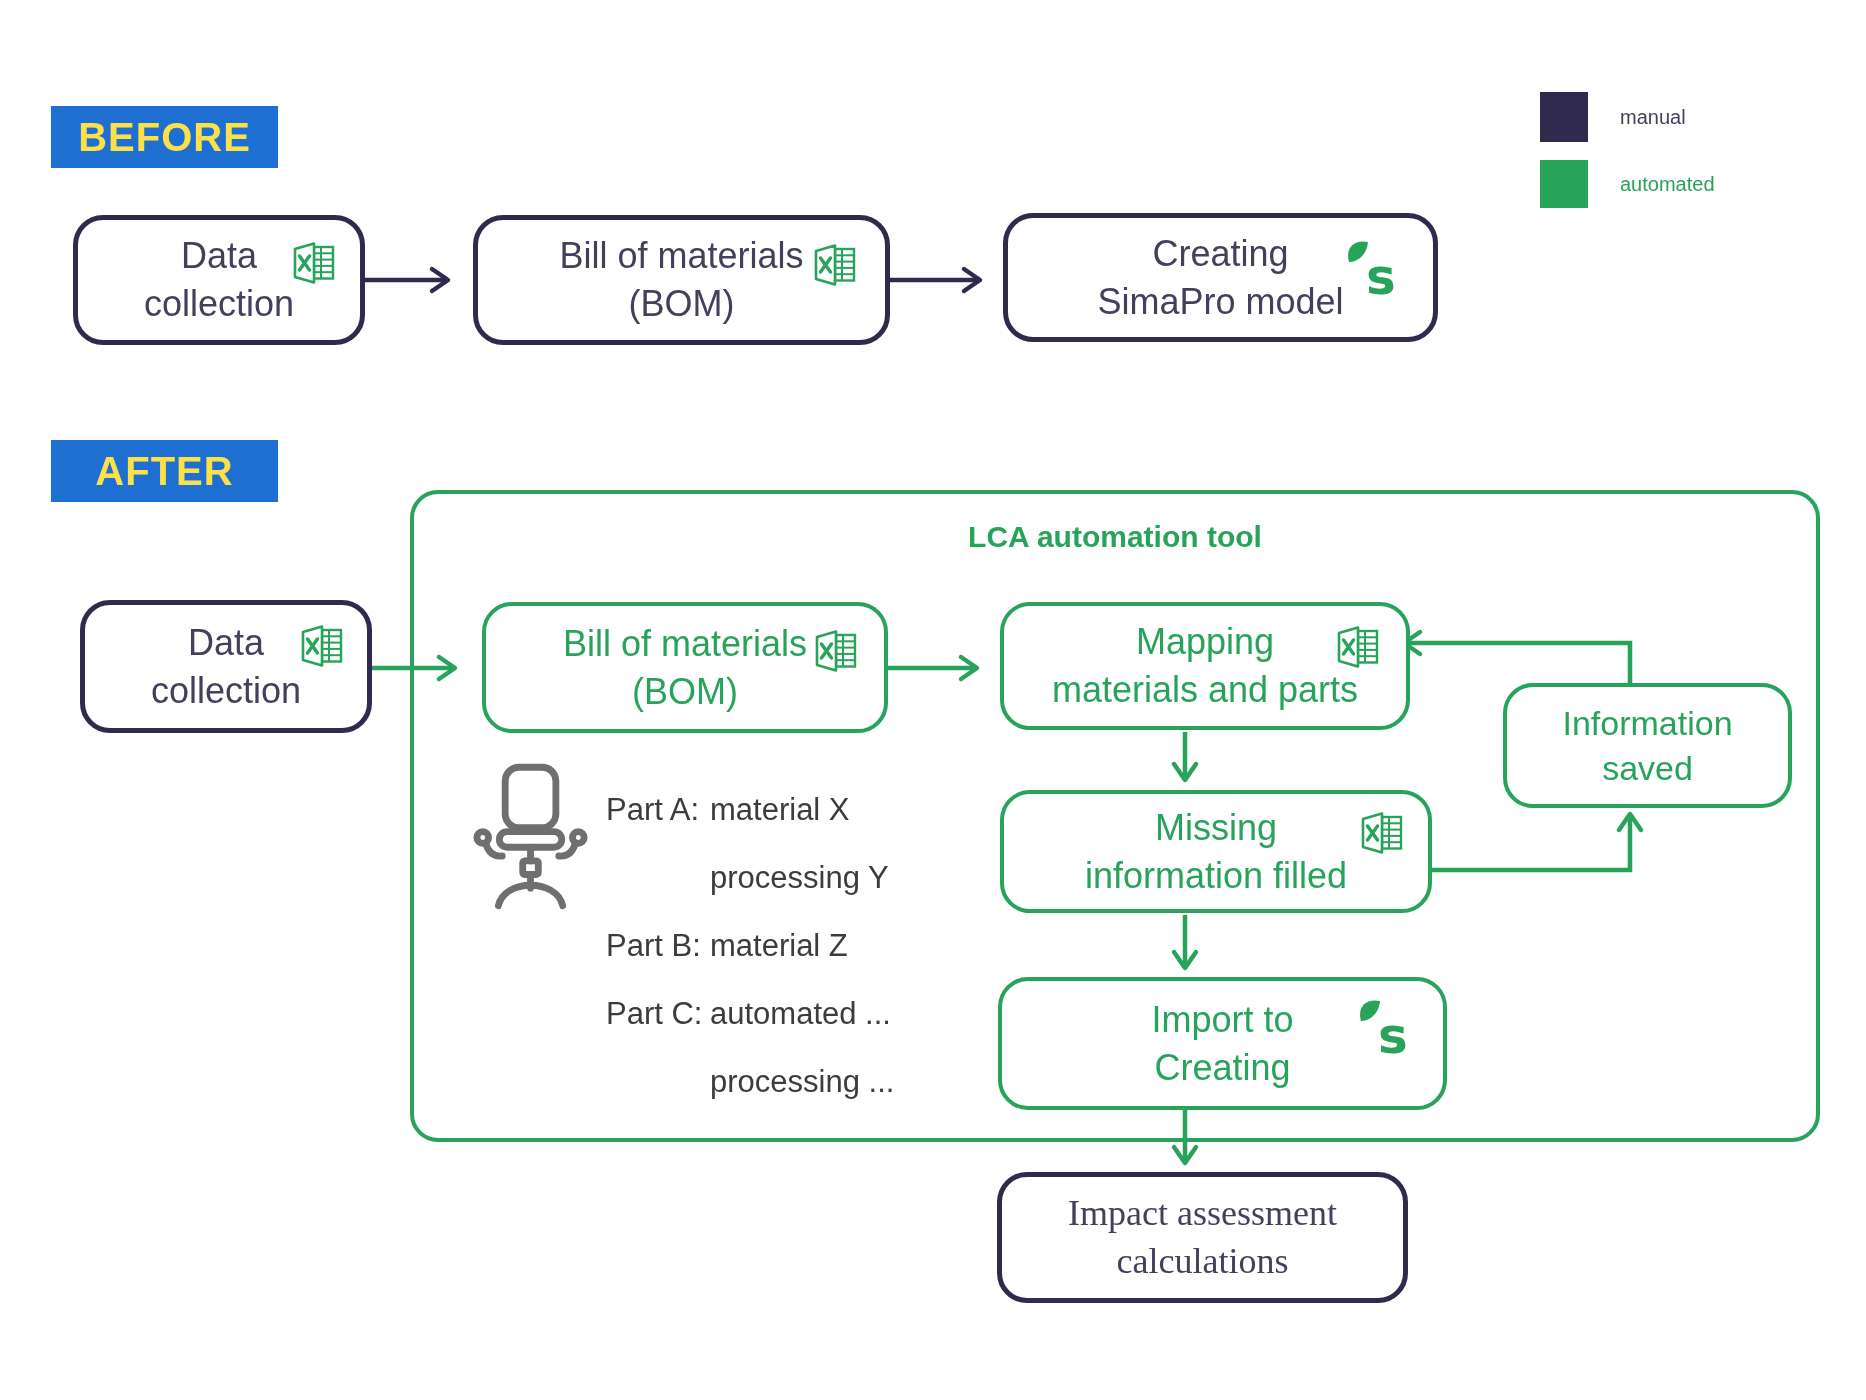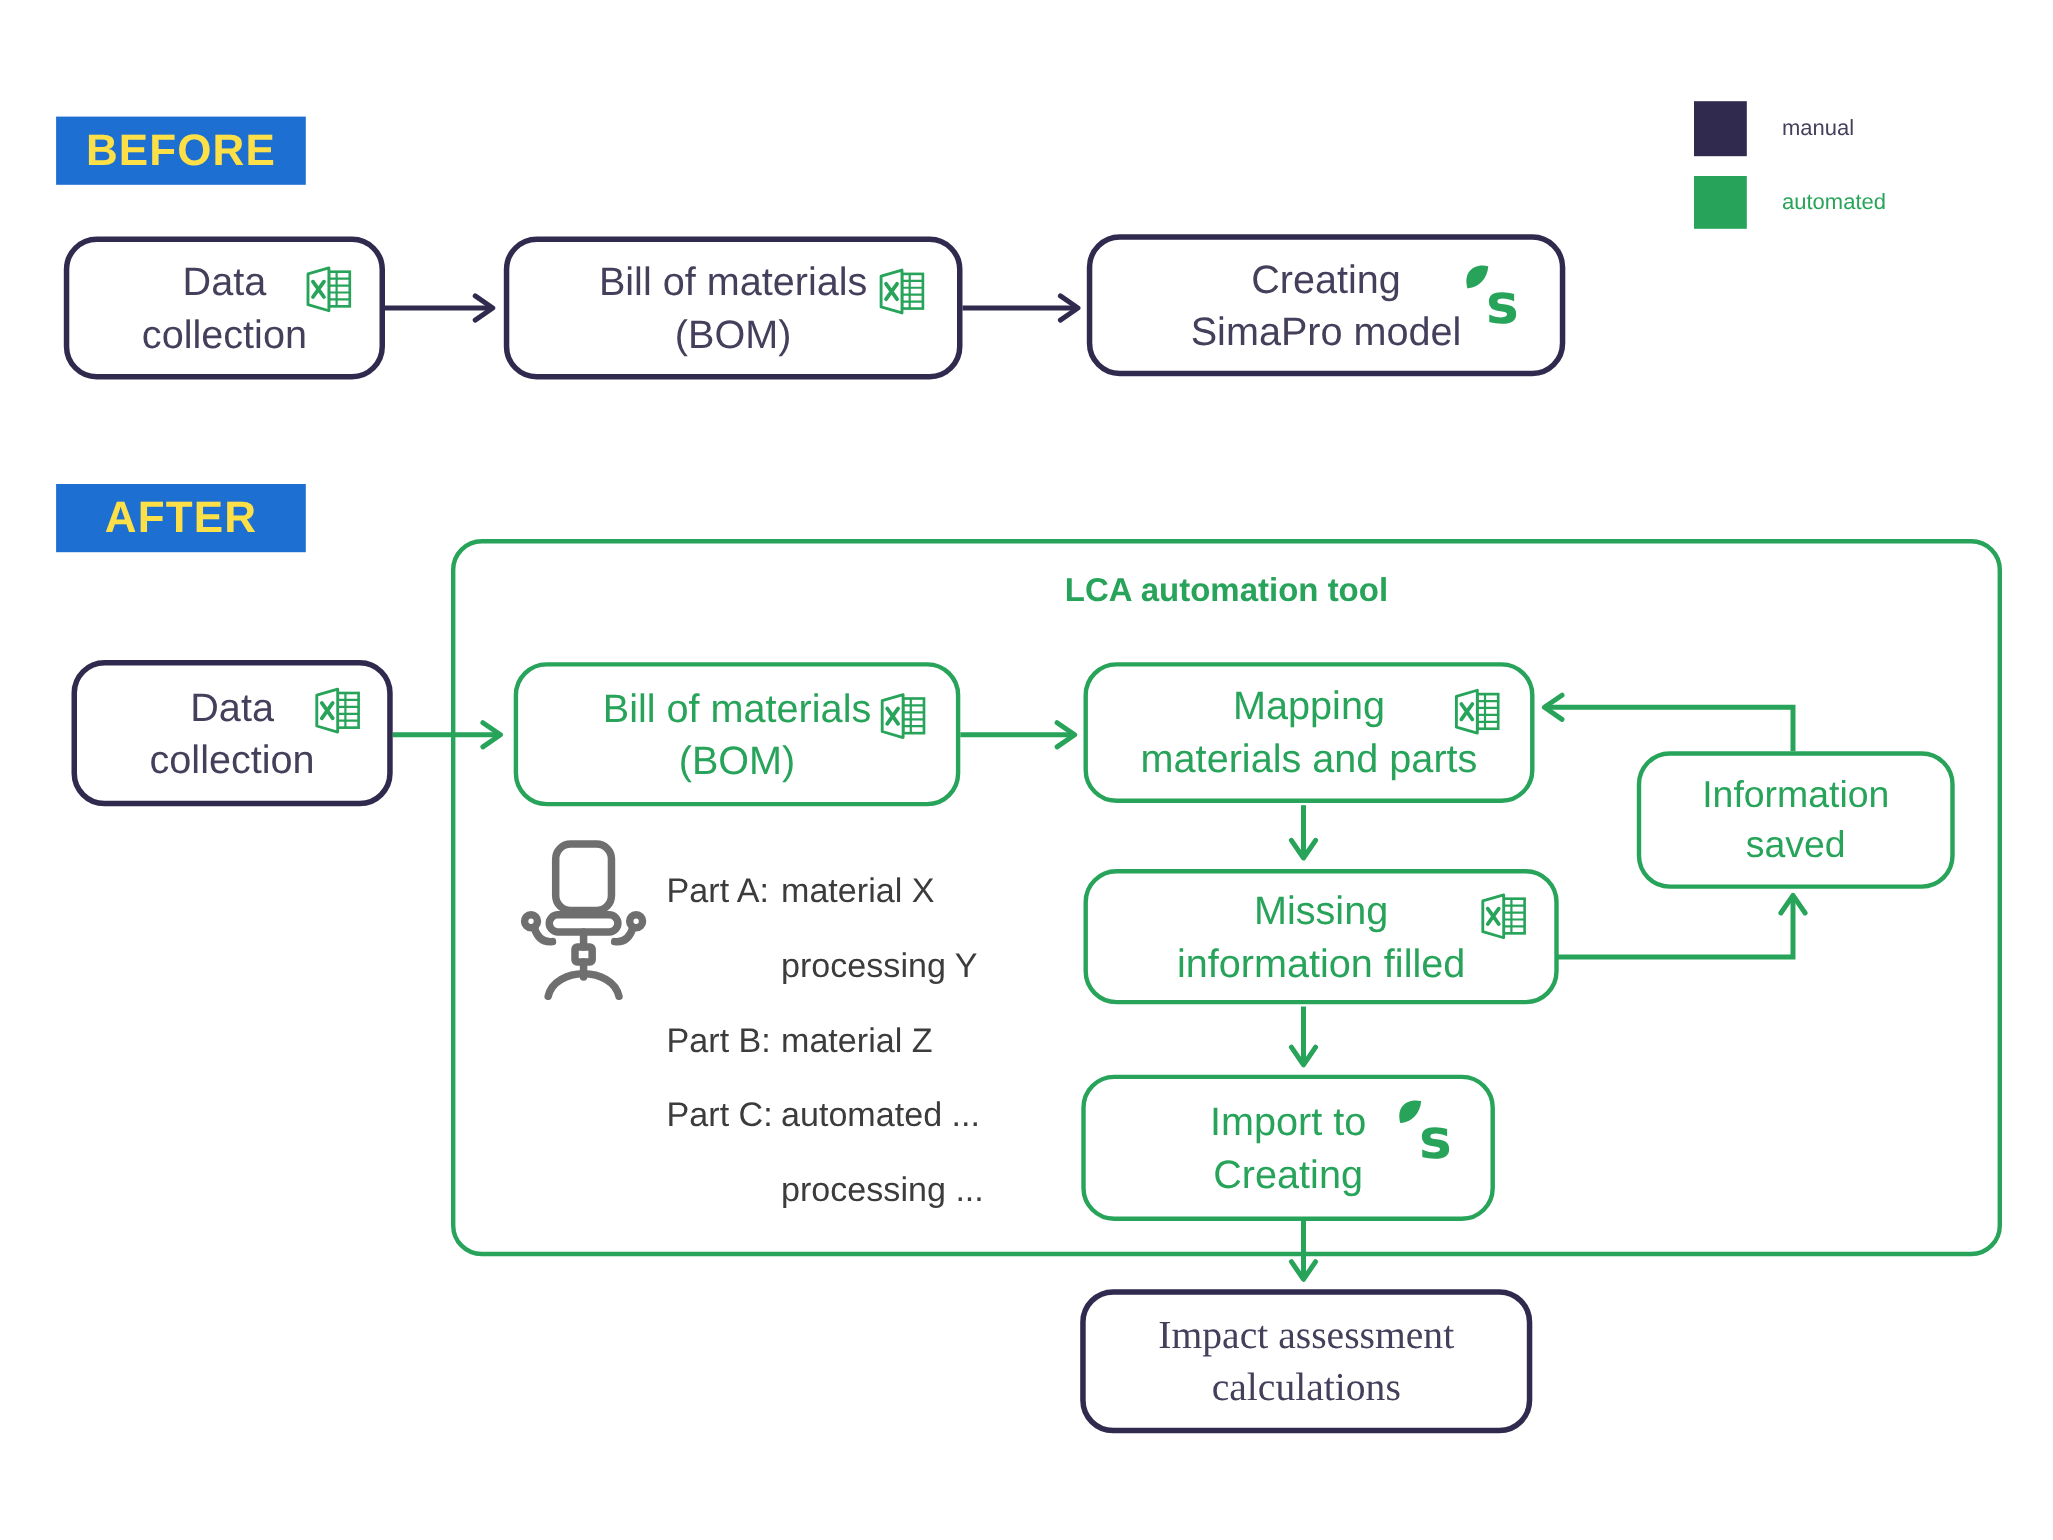--- a/index.html
+++ b/index.html
@@ -9,21 +9,21 @@
   }
   .layer-svg{position:absolute;left:0;top:0;z-index:1;}
   .section-label{
     position:absolute;z-index:3;background:#1d6fd2;color:#fde047;
     font-size:40px;font-weight:700;display:flex;align-items:center;justify-content:center;
     letter-spacing:1px;
   }
   .box{
     position:absolute;z-index:2;box-sizing:border-box;background:#ffffff;
     border-radius:30px;display:flex;flex-direction:column;justify-content:center;
-    align-items:center;text-align:center;font-size:36px;line-height:1.32;
+    align-items:center;text-align:center;font-size:36px;line-height:1.32;margin-left:15px;
   }
   .navy-box{border:5px solid #302a4e;color:#453f5c;}
   .green-box{border:4px solid #27a35a;color:#27a35a;}
   .container-box{
     position:absolute;z-index:1;box-sizing:border-box;
     border:4px solid #27a35a;border-radius:28px;background:transparent;
   }
   .tool-title{
     position:absolute;z-index:2;color:#27a35a;font-size:30px;font-weight:700;
     text-align:center;
@@ -187,21 +187,21 @@
         <path d="M11.5 16 L21.5 30 M21.5 16 L11.5 30" stroke-width="3.4" stroke-linecap="round"></path>
       </g>
     </svg>
   </div>
 
   <div class="box green-box" style="left:1488px;top:683px;width:289px;height:125px;font-size:34px;">
     <span>Information</span>
     <span>saved</span>
   </div>
 
-  <div class="box green-box" style="left:983px;top:977px;width:376px;height:133px;">
+  <div class="box green-box" style="left:983px;top:977px;width:449px;height:133px;">
     <span>Import to</span>
     <span>Creating</span>
     <svg class="icon-simapro" style="right:26px;top:14px;" viewBox="0 0 64 64">
       <path d="M8 26 C4 12 13 3 27 6 C26 18 18 25 9 26 Z" fill="#27a35a"></path>
       <text x="25" y="58" font-size="50" font-weight="bold" fill="#27a35a" font-family="DejaVu Sans, sans-serif">s</text>
     </svg>
   </div>
 
   <div class="box navy-box" style="left:982px;top:1172px;width:411px;height:131px;font-family:Liberation Serif, serif;">
     <span>Impact assessment</span>

